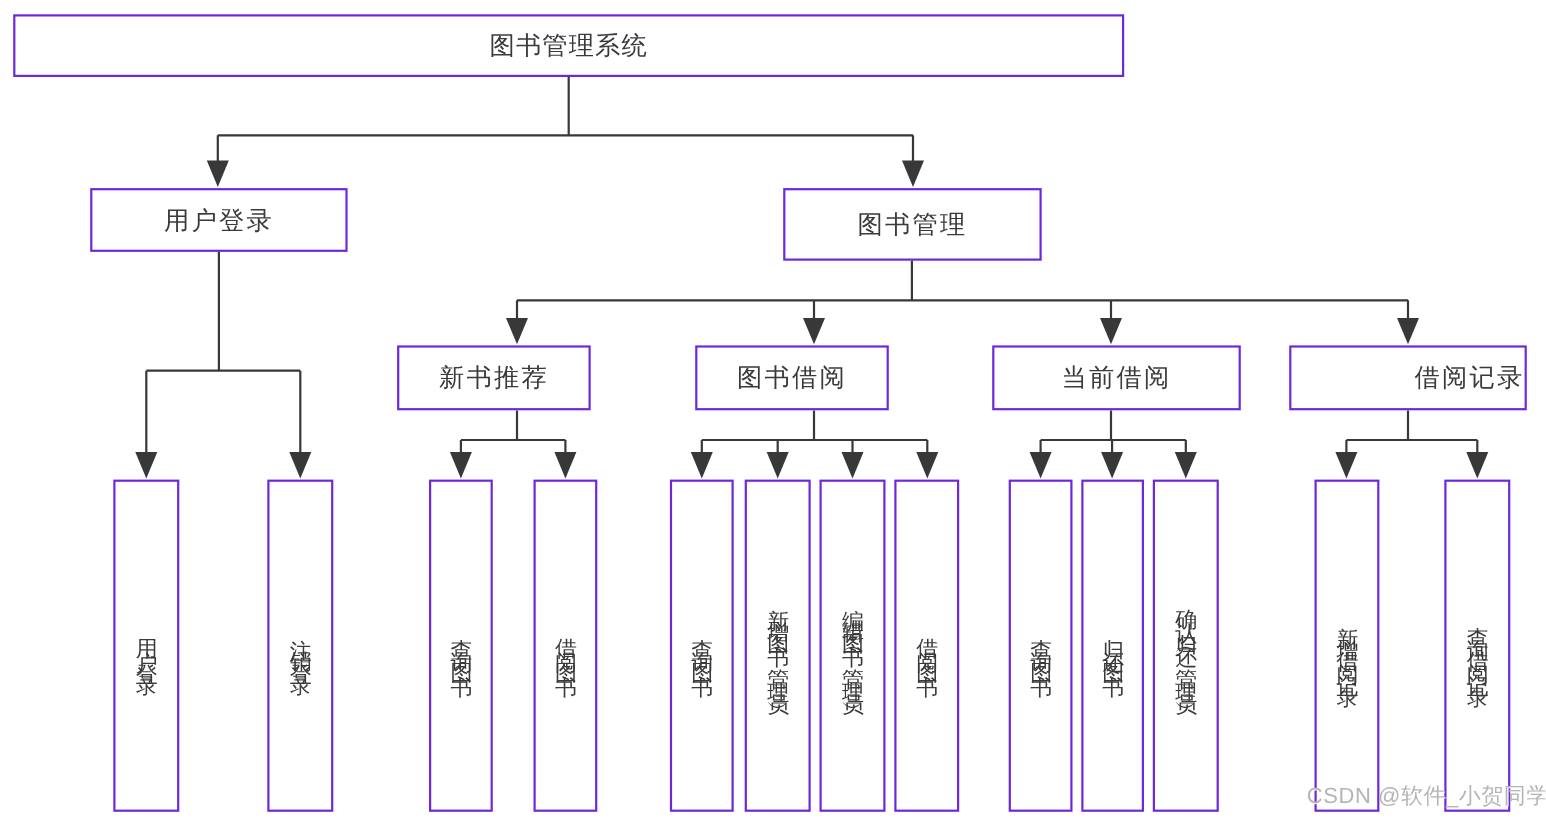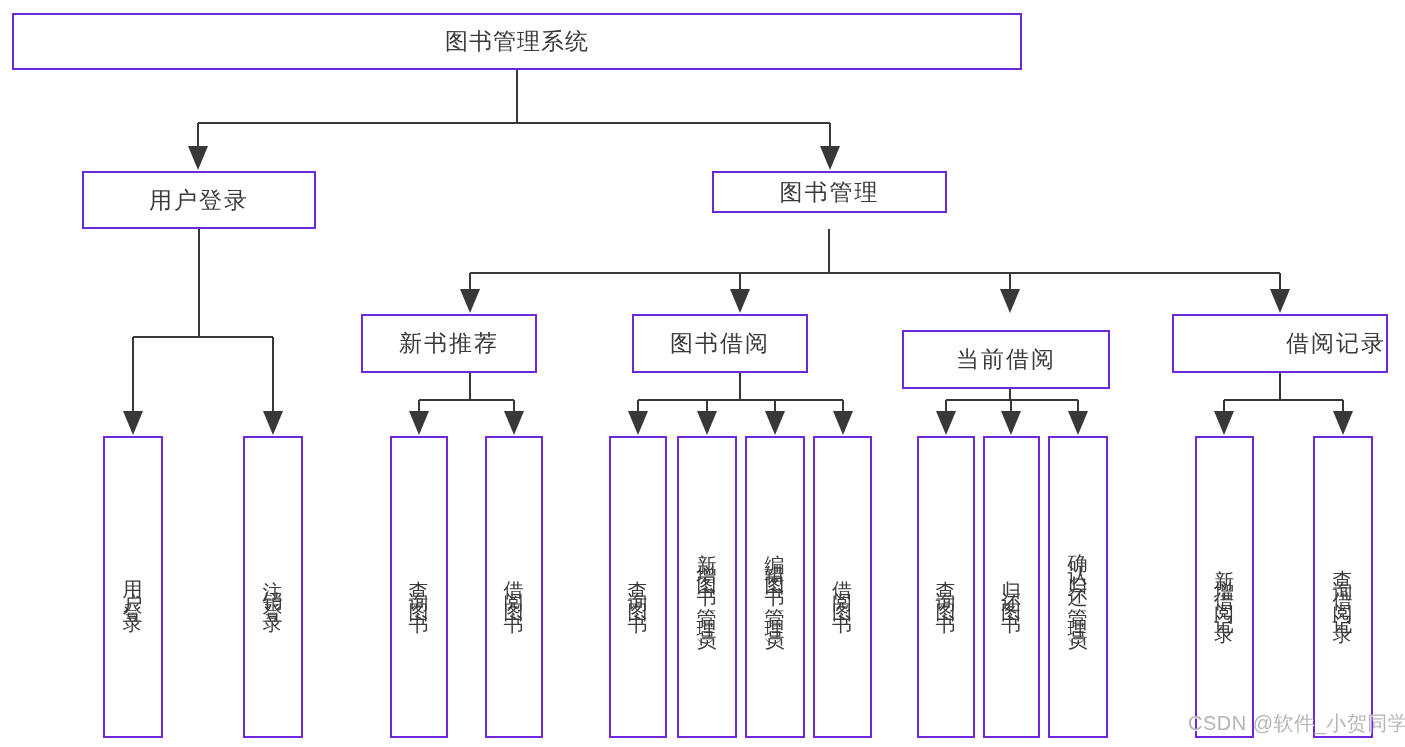--- a/index.html
+++ b/index.html
@@ -111,31 +111,31 @@
     </g>
   </svg>
 
   <div class="node node-h node-root" style="left:12px; top:13px; width:1010px; height:57px;">
     <span>图书管理系统</span>
   </div>
 
   <div class="node node-h" style="left:82px; top:171px; width:234px; height:58px;">
     <span>用户登录</span>
   </div>
-  <div class="node node-h" style="left:712px; top:171px; width:235px; height:42px;font-family:Liberation Mono, monospace;">
+  <div class="node node-h" style="left:712px; top:171px; width:235px; height:66px;font-family:Liberation Mono, monospace;">
     <span>图书管理</span>
   </div>
 
   <div class="node node-h" style="left:361px; top:314px; width:176px; height:59px;">
     <span>新书推荐</span>
   </div>
   <div class="node node-h" style="left:632px; top:314px; width:176px; height:59px;">
     <span>图书借阅</span>
   </div>
-  <div class="node node-h" style="left:902px; top:330px; width:208px; height:59px;text-align:right;">
+  <div class="node node-h" style="left:902px; top:314px; width:226px; height:59px;text-align:right;">
     <span>当前借阅</span>
   </div>
   <div class="node node-h" style="left:1172px; top:314px; width:216px; height:59px;justify-content:flex-end;">
     <span>借阅记录</span>
   </div>
 
   <div class="node node-v" style="left:103px; top:436px; width:60px; height:302px;">
     <span>用户登录</span>
   </div>
   <div class="node node-v" style="left:243px; top:436px; width:60px; height:302px;">

